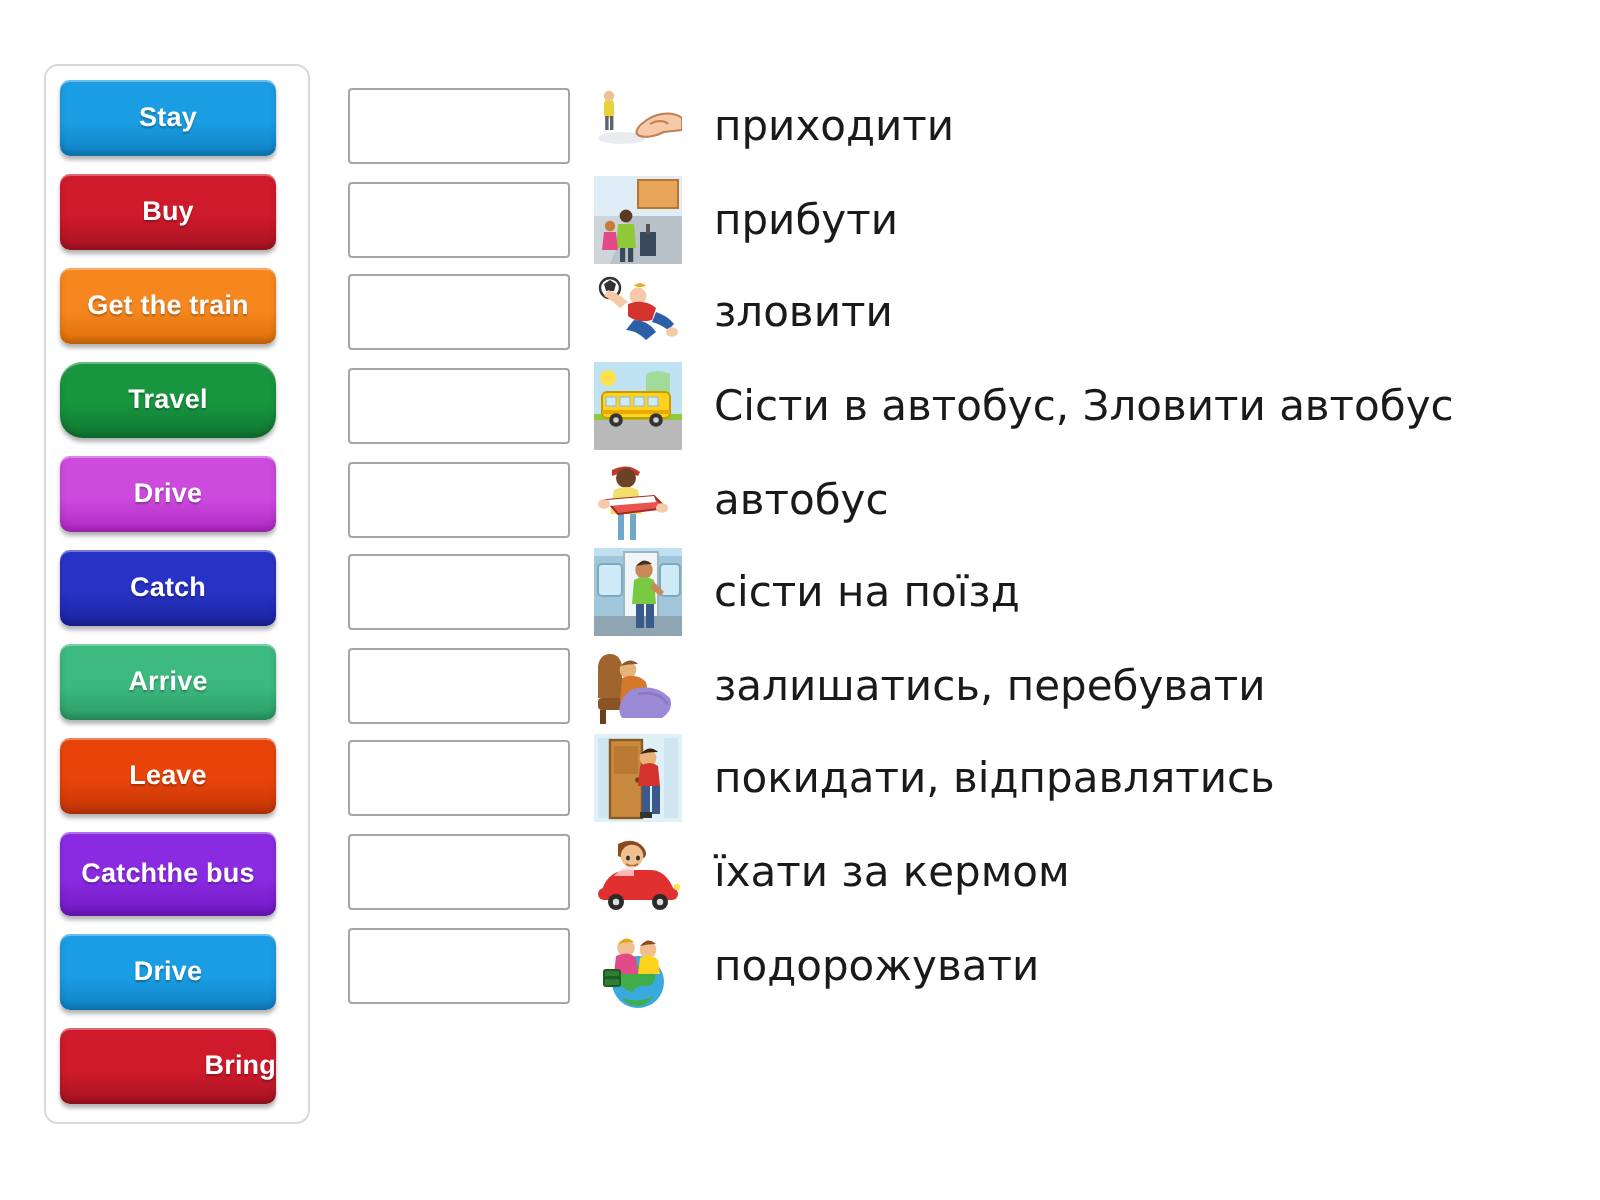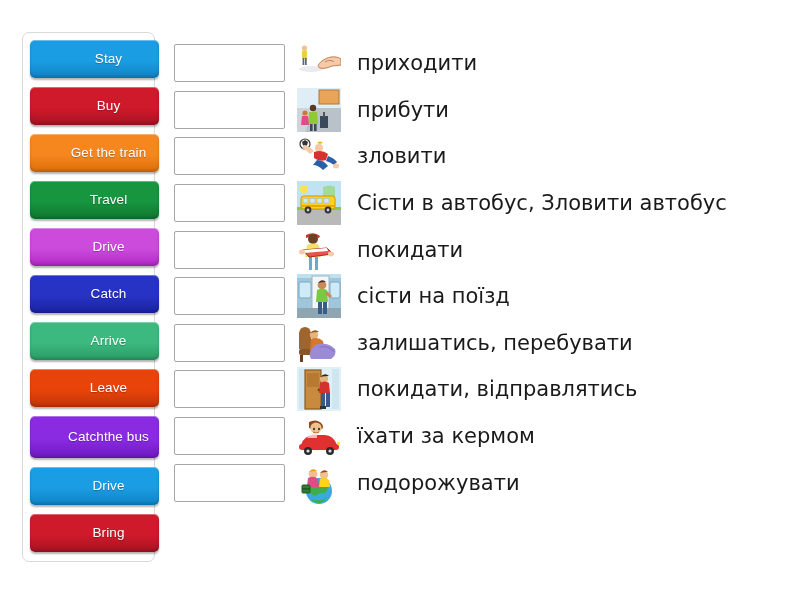--- a/index.html
+++ b/index.html
@@ -29,40 +29,39 @@
     border: 1px solid #d9d9d9;
     border-radius: 7px;
     padding: 7px 7px;
     display: flex;
     flex-direction: column;
     justify-content: flex-start;
   }
 
   .tile {
     position: relative;
-    width: 129px;
+    width: 108px;
     height: 38px;
     margin-bottom: 9px;
     border-radius: 5px;
     color: #ffffff;
     font-size: 13.5px;
-    font-weight: normal;
+    font-weight: bold;
     letter-spacing: 0.1px;
     display: flex;
     align-items: center;
     justify-content: center;
     text-align: center;
     line-height: 1.08;
     text-shadow: 0 1px 1px rgba(0,0,0,0.28);
     box-shadow: 0 2px 2px rgba(0,0,0,0.30),
                 inset 0 1px 0 rgba(255,255,255,0.34),
                 inset 0 -2px 3px rgba(0,0,0,0.16);
     cursor: move;
     user-select: none;
-    padding-left: 28px;
   }
   .tile.two-line { height: 42px; font-size: 13.5px; }
   .tile:last-child { margin-bottom: 0; }
   .tile .tl { display: block; }
 
   
   .rows {
     position: absolute;
     left: 174px;
     top: 40px;
@@ -106,21 +105,21 @@
   <div class="word-bank" id="word-bank">
       <div class="tile" style="background: linear-gradient(rgb(27, 157, 227) 0%, rgb(27, 157, 227) 55%, rgb(15, 130, 196) 100%);">
         <span class="tl">Stay</span>
       </div>
       <div class="tile" style="background: linear-gradient(rgb(207, 26, 43) 0%, rgb(207, 26, 43) 55%, rgb(166, 19, 34) 100%);">
         <span class="tl">Buy</span>
       </div>
       <div class="tile" style="background: linear-gradient(rgb(246, 135, 31) 0%, rgb(246, 135, 31) 55%, rgb(221, 111, 8) 100%);">
         <span class="tl">Get the train</span>
       </div>
-      <div class="tile" style="background: linear-gradient(rgb(23, 149, 63) 0%, rgb(23, 149, 63) 55%, rgb(15, 118, 48) 100%);">
+      <div class="tile" style="background: linear-gradient(rgb(23, 149, 63) 0%, rgb(23, 149, 63) 55%, rgb(15, 118, 48) 100%); border-radius: 11px;">
         <span class="tl">Travel</span>
       </div>
       <div class="tile" style="background: linear-gradient(rgb(204, 75, 221) 0%, rgb(204, 75, 221) 55%, rgb(176, 40, 196) 100%);">
         <span class="tl">Drive</span>
       </div>
       <div class="tile" style="background: linear-gradient(rgb(39, 51, 196) 0%, rgb(39, 51, 196) 55%, rgb(26, 35, 160) 100%);">
         <span class="tl">Catch</span>
       </div>
       <div class="tile" style="background: linear-gradient(rgb(60, 185, 126) 0%, rgb(60, 185, 126) 55%, rgb(42, 156, 102) 100%);">
         <span class="tl">Arrive</span>
@@ -128,21 +127,21 @@
       <div class="tile" style="background: linear-gradient(rgb(232, 68, 10) 0%, rgb(232, 68, 10) 55%, rgb(194, 53, 6) 100%);">
         <span class="tl">Leave</span>
       </div>
       <div class="tile two-line" style="background: linear-gradient(rgb(138, 43, 226) 0%, rgb(138, 43, 226) 55%, rgb(111, 24, 193) 100%);">
         <span class="tl">Catch</span>
         <span class="tl">the bus</span>
       </div>
       <div class="tile" style="background: linear-gradient(rgb(27, 157, 227) 0%, rgb(27, 157, 227) 55%, rgb(15, 130, 196) 100%);">
         <span class="tl">Drive</span>
       </div>
-      <div class="tile" style="background: linear-gradient(rgb(207, 26, 43) 0%, rgb(207, 26, 43) 55%, rgb(166, 19, 34) 100%);">
+      <div class="tile" style="background: linear-gradient(rgb(207, 26, 43) 0%, rgb(207, 26, 43) 55%, rgb(166, 19, 34) 100%); justify-content: flex-end;">
         <span class="tl">Bring</span>
       </div>
     </div>
 
   <div class="rows" id="rows">
       <div class="row">
         <div class="drop-slot"></div>
         <div class="thumb">
           <svg viewBox="0 0 44 44" xmlns="http://www.w3.org/2000/svg">
       <rect x="0" y="0" width="44" height="44" fill="#fff"></rect>
@@ -238,21 +237,21 @@
         <path d="M10 17 q6 -3 12 0 l2 12 h-16 z" fill="#f2e06a"></path>
         <rect x="12" y="29" width="3" height="13" fill="#6fa8c9"></rect>
         <rect x="18" y="29" width="3" height="13" fill="#6fa8c9"></rect>
         <path d="M6 22 l24 -2 l6 6 l-24 3 z" fill="#e8554e" stroke="#a02c26" stroke-width="1"></path>
         <path d="M6 22 l24 -2 l1 3 l-24 2 z" fill="#fff"></path>
         <ellipse cx="5" cy="24" rx="3" ry="2.4" fill="#f6c9a8"></ellipse>
         <ellipse cx="34" cy="26" rx="3" ry="2.4" fill="#f6c9a8"></ellipse>
       </g>
           </svg>
         </div>
-        <div class="answer-text">покидати</div>
+        <div class="answer-text">автобус</div>
       </div>
       <div class="row">
         <div class="drop-slot"></div>
         <div class="thumb">
           <svg viewBox="0 0 44 44" xmlns="http://www.w3.org/2000/svg">
       <rect x="0" y="0" width="44" height="44" fill="#bfe0ef"></rect>
       <rect x="0" y="4" width="44" height="32" fill="#9fc6da"></rect>
       <rect x="2" y="8" width="12" height="16" rx="2" fill="#cfeaf7" stroke="#7fa8bd"></rect>
       <rect x="33" y="8" width="10" height="16" rx="2" fill="#cfeaf7" stroke="#7fa8bd"></rect>
       <rect x="15" y="2" width="17" height="38" fill="#f1f6f8" stroke="#9db6c2"></rect>

